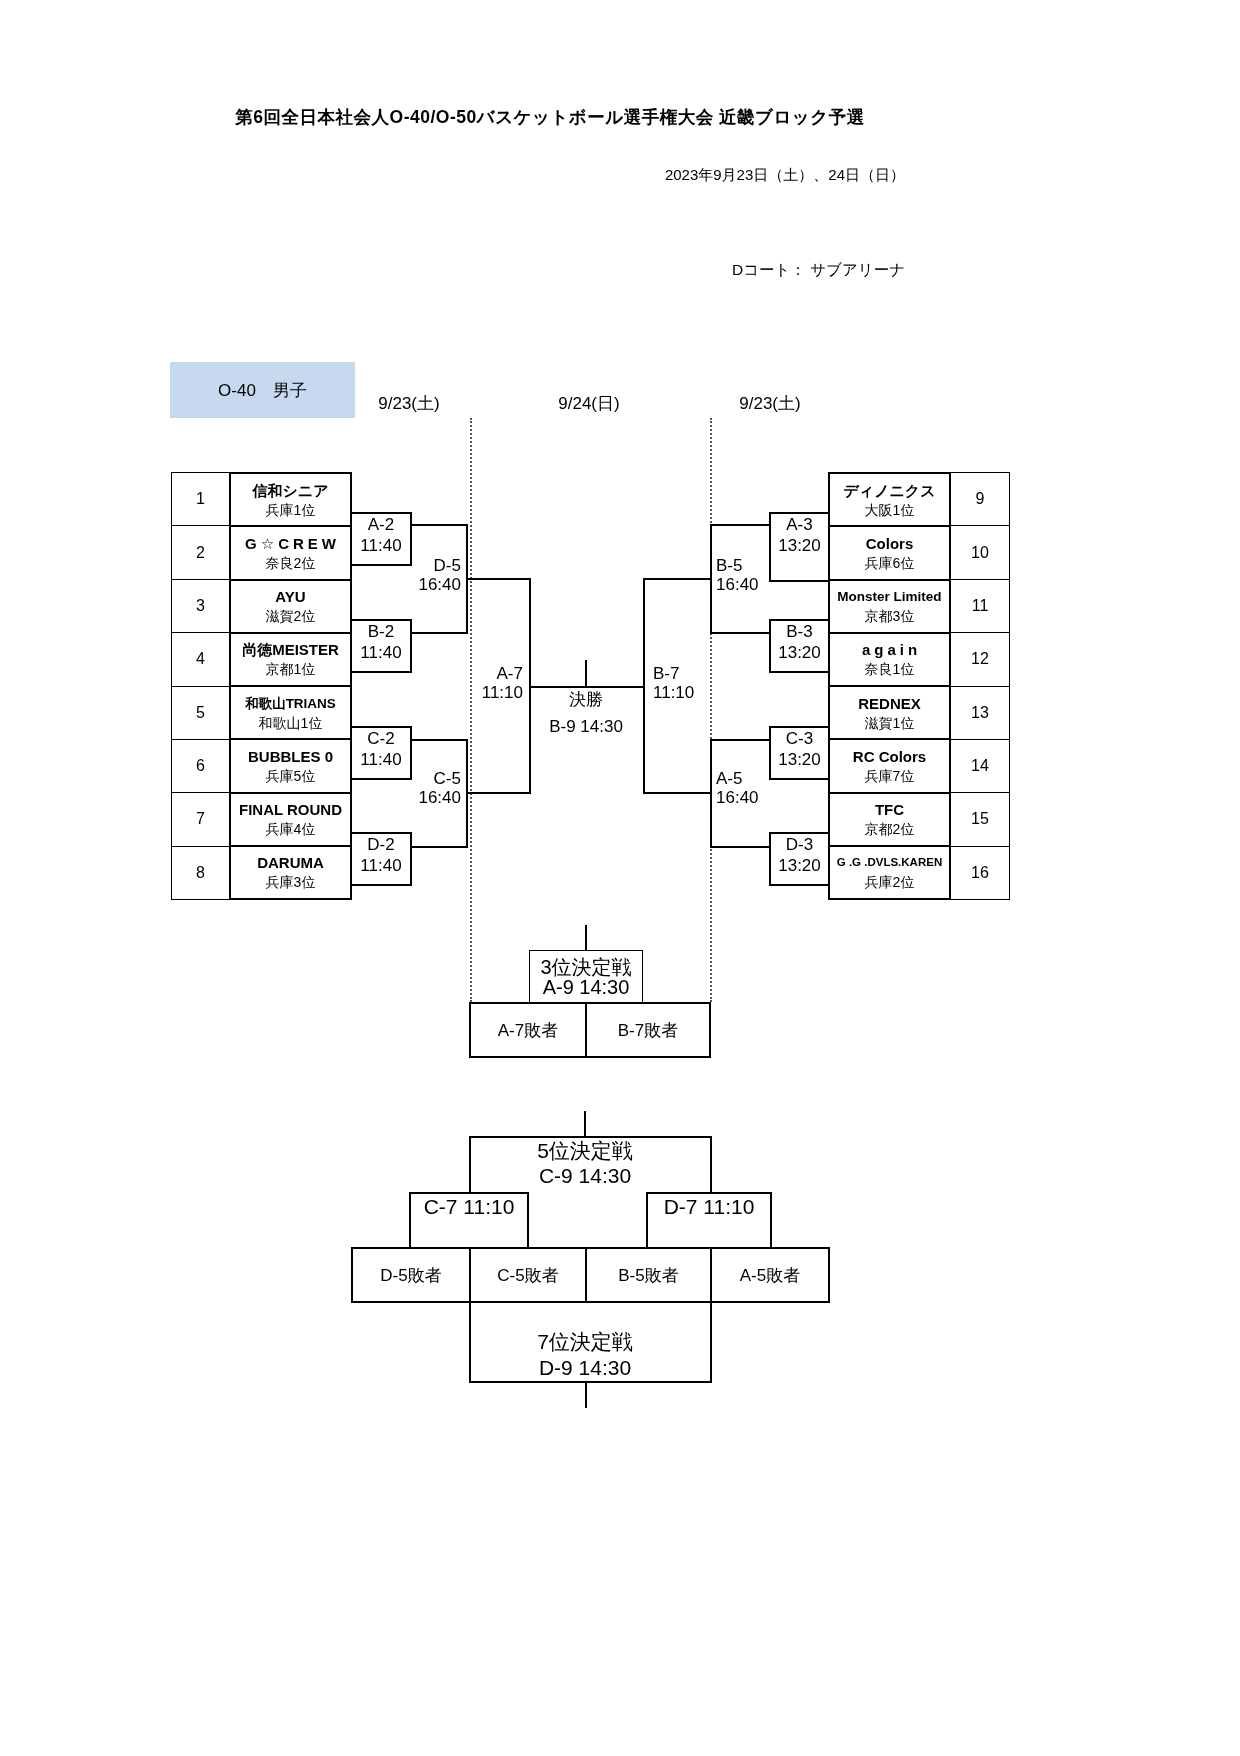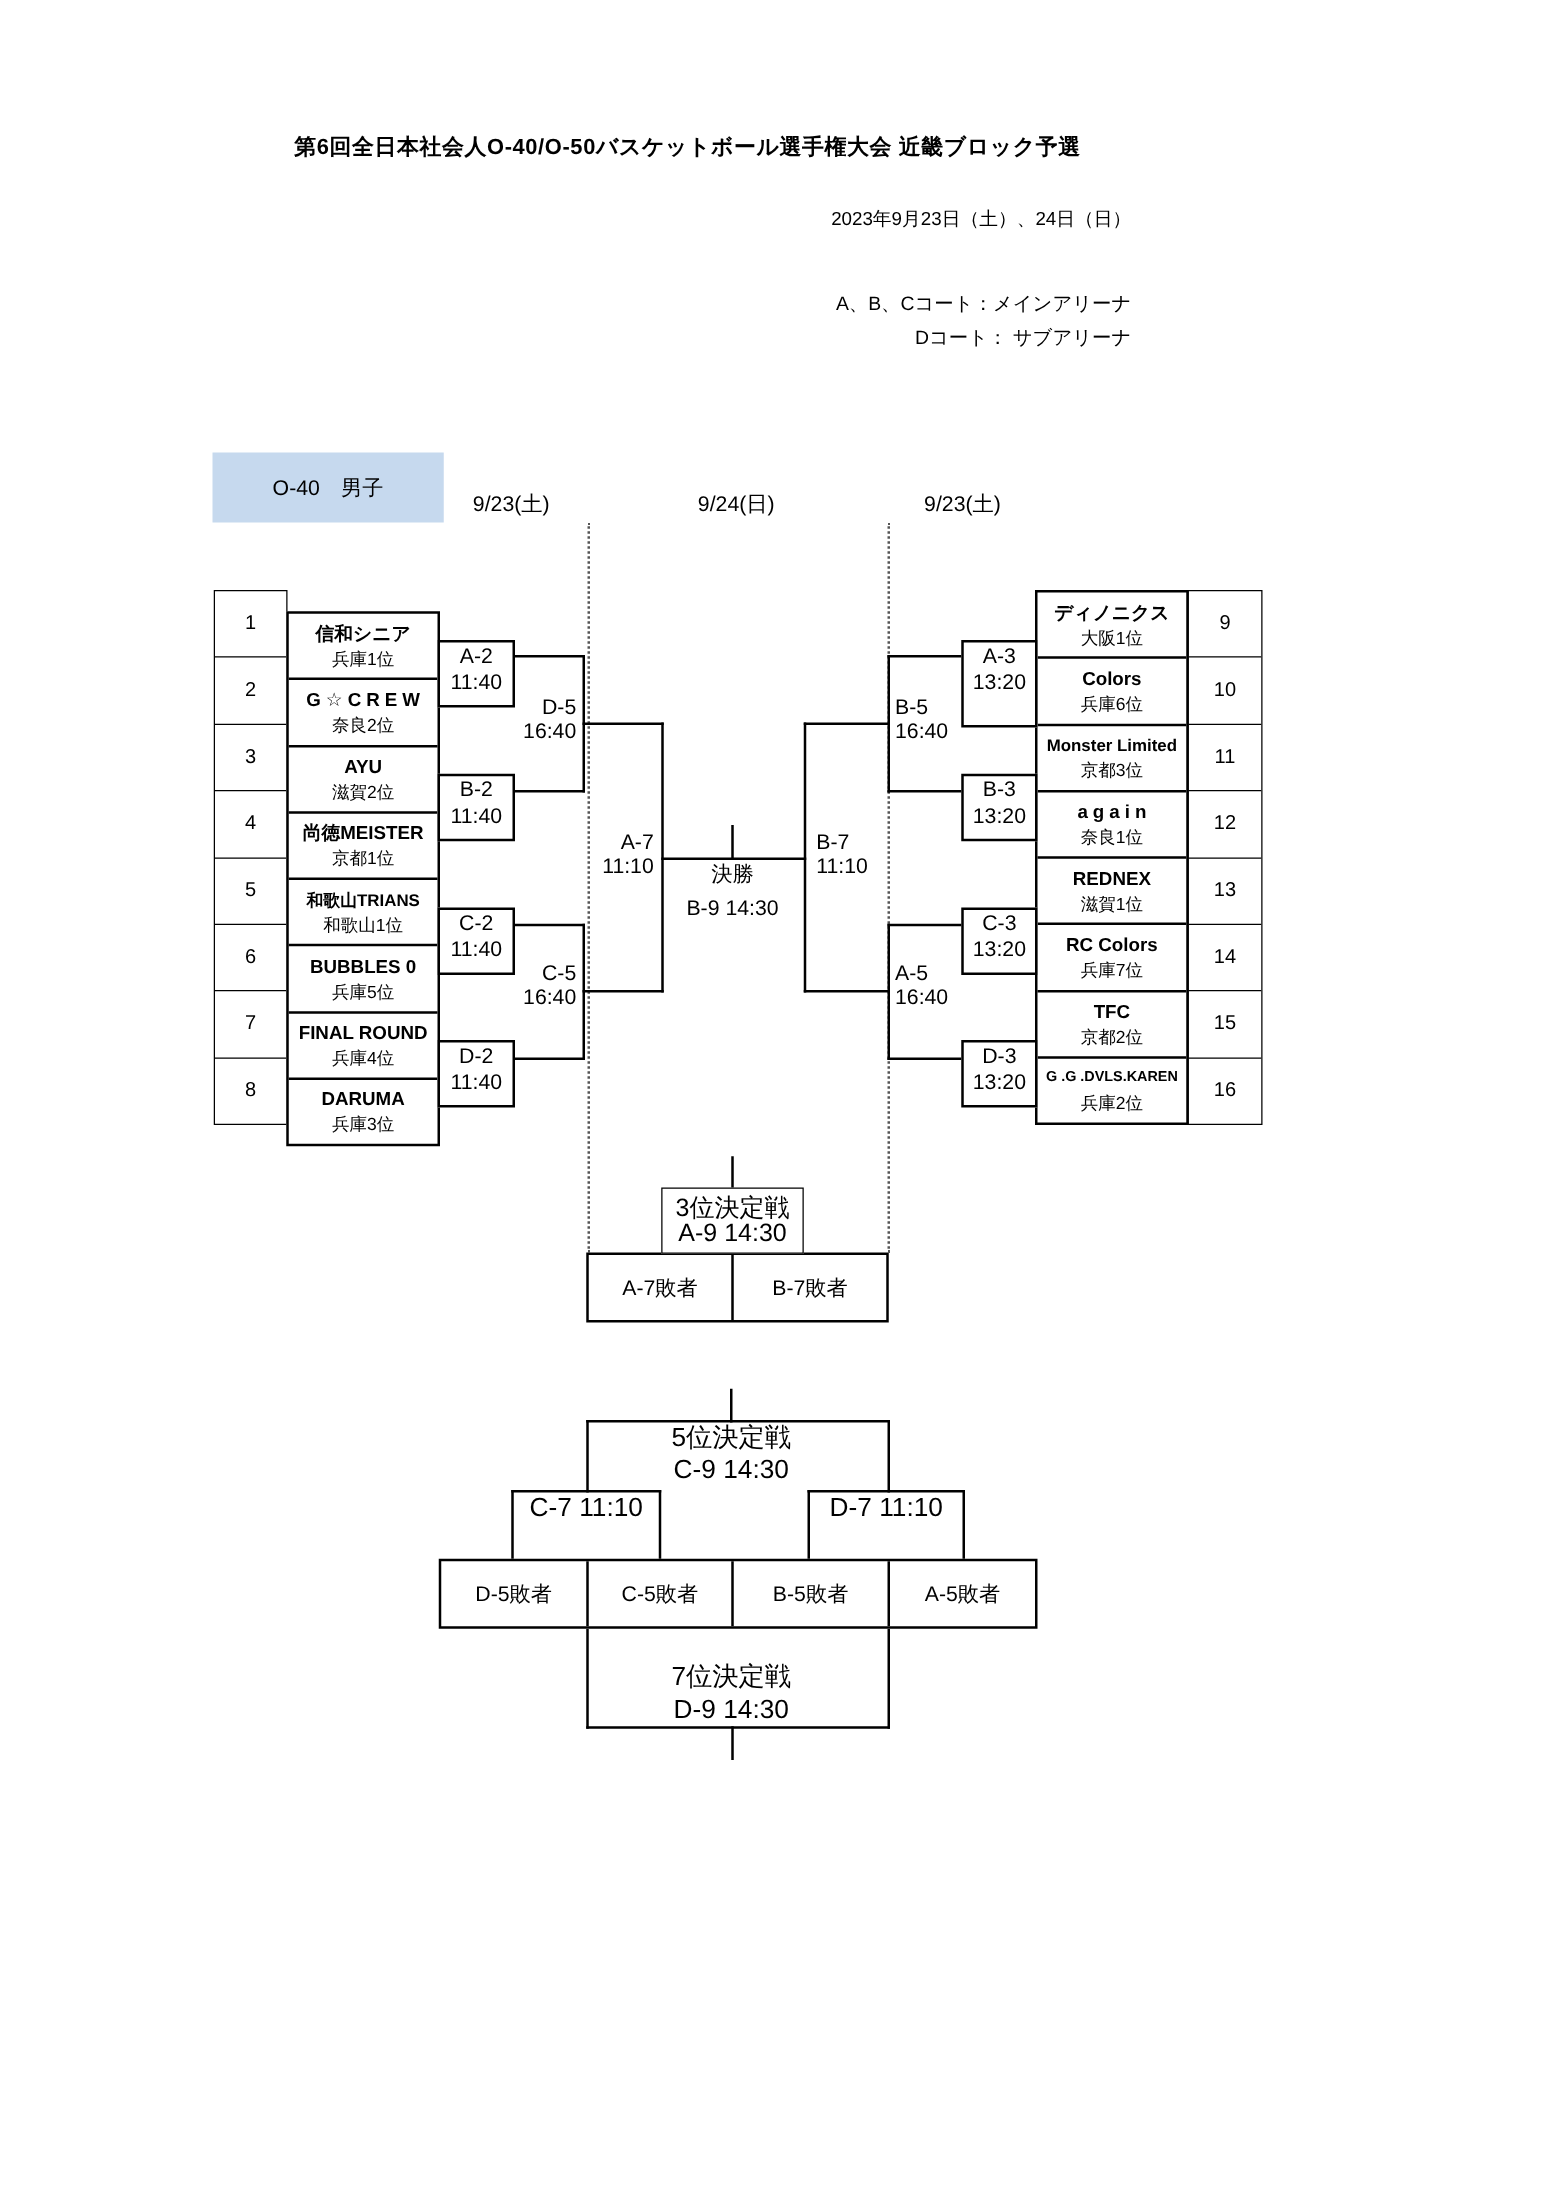--- a/index.html
+++ b/index.html
@@ -48,21 +48,20 @@
                   justify-content:center;font-size:17px;}
   .lbl16{font-size:21px;line-height:20px;}
 </style>
 </head>
 <body>
 
 <div id="page">
 
   <div class="abs title" style="left:140px;top:105px;width:820px;">第6回全日本社会人O-40/O-50バスケットボール選手権大会 近畿ブロック予選</div>
   <div class="abs info" style="left:400px;top:166px;width:505px;">2023年9月23日（土）、24日（日）</div>
-  <div class="abs info" style="left:400px;top:233px;width:505px;font-size:15.5px;">A、B、Cコート：メインアリーナ</div>
   <div class="abs info" style="left:400px;top:260px;width:505px;font-size:15.5px;">Dコート： サブアリーナ</div>
 
   <div class="abs seclabel" style="left:170px;top:362px;width:185px;height:56px;">O-40　男子</div>
 
   <div class="abs datehdr" style="left:359px;top:392px;width:100px;">9/23(土)</div>
   <div class="abs datehdr" style="left:539px;top:392px;width:100px;">9/24(日)</div>
   <div class="abs datehdr" style="left:720px;top:392px;width:100px;">9/23(土)</div>
 
   <div class="dotv" style="left:470px;top:418px;height:584px;"></div>
   <div class="dotv" style="left:710px;top:418px;height:584px;"></div>
@@ -97,21 +96,21 @@
   <div class="numcol" style="left:171px;top:472px;width:59px;height:428px;">
     <div class="ncell">1</div>
     <div class="ncell">2</div>
     <div class="ncell">3</div>
     <div class="ncell">4</div>
     <div class="ncell">5</div>
     <div class="ncell">6</div>
     <div class="ncell">7</div>
     <div class="ncell">8</div>
   </div>
-  <div class="teamcol" style="left:229px;top:472px;width:123px;height:428px;margin-top:17px;">
+  <div class="teamcol" style="left:229px;top:472px;width:123px;height:428px;">
     <div class="tcell">
       <span class="tname">信和シニア</span>
       <span class="trank">兵庫1位</span>
     </div>
     <div class="tcell">
       <span class="tname spread">G☆CREW</span>
       <span class="trank">奈良2位</span>
     </div>
     <div class="tcell">
       <span class="tname">AYU</span>

